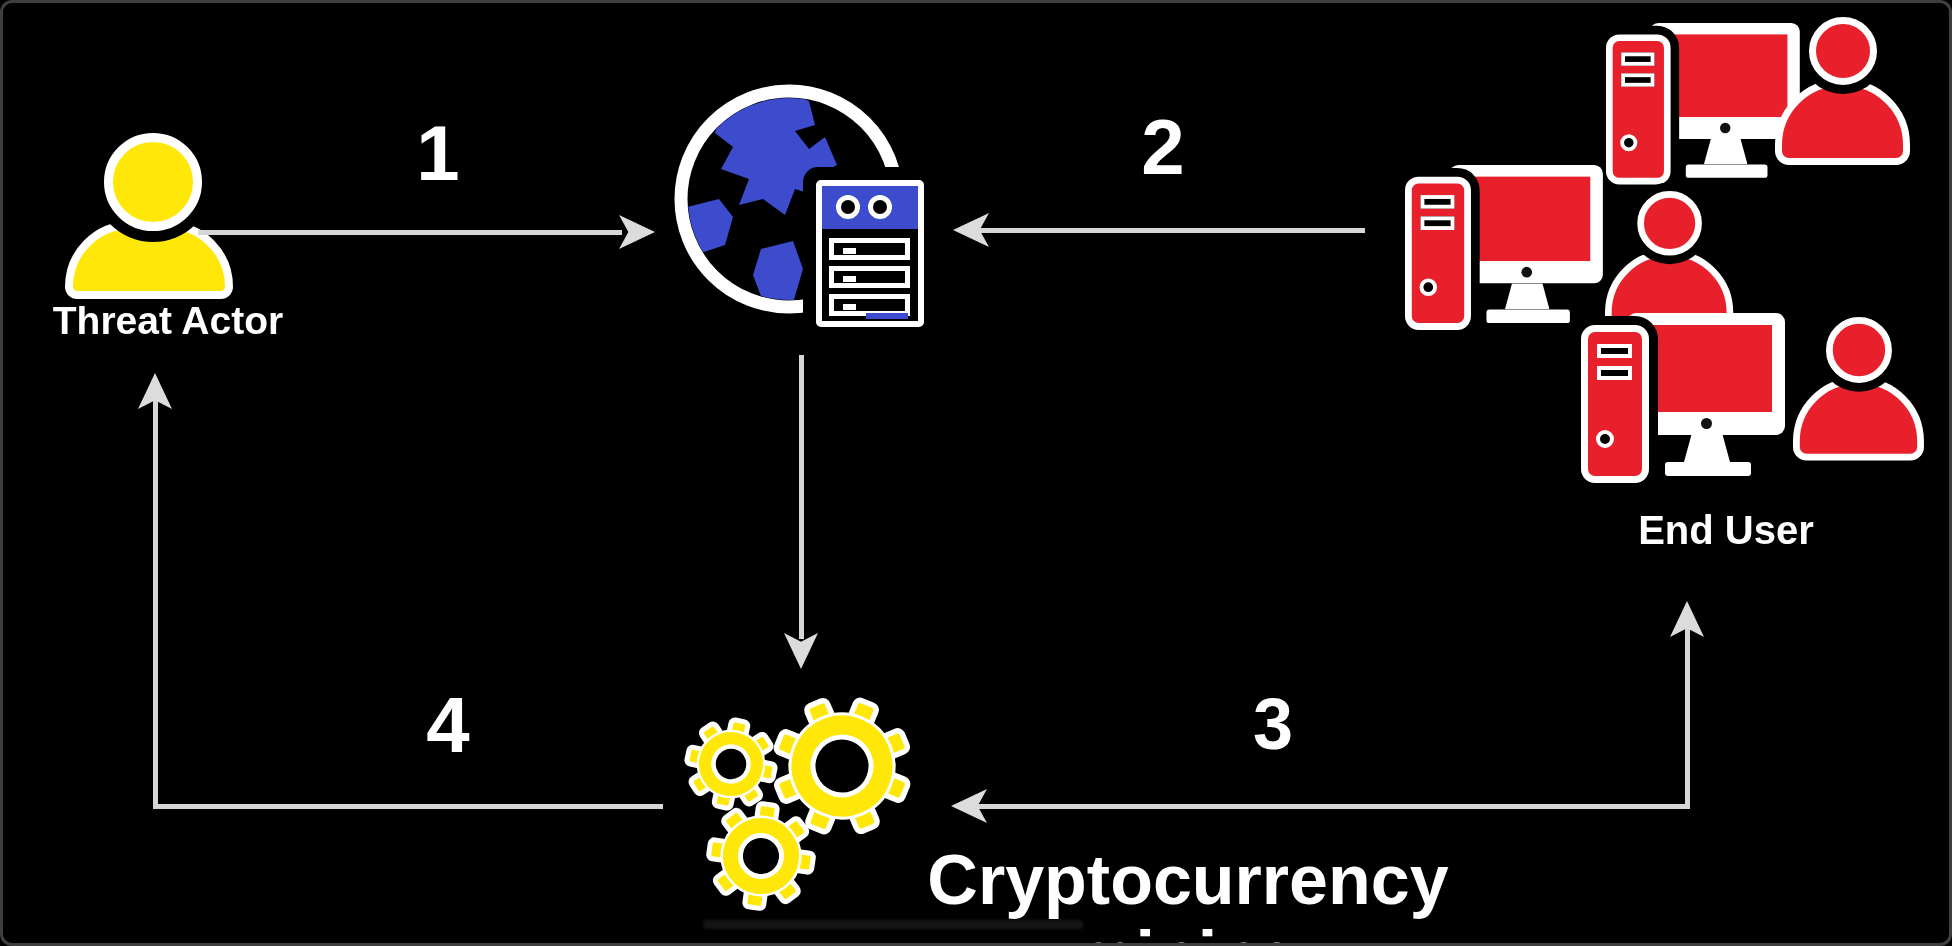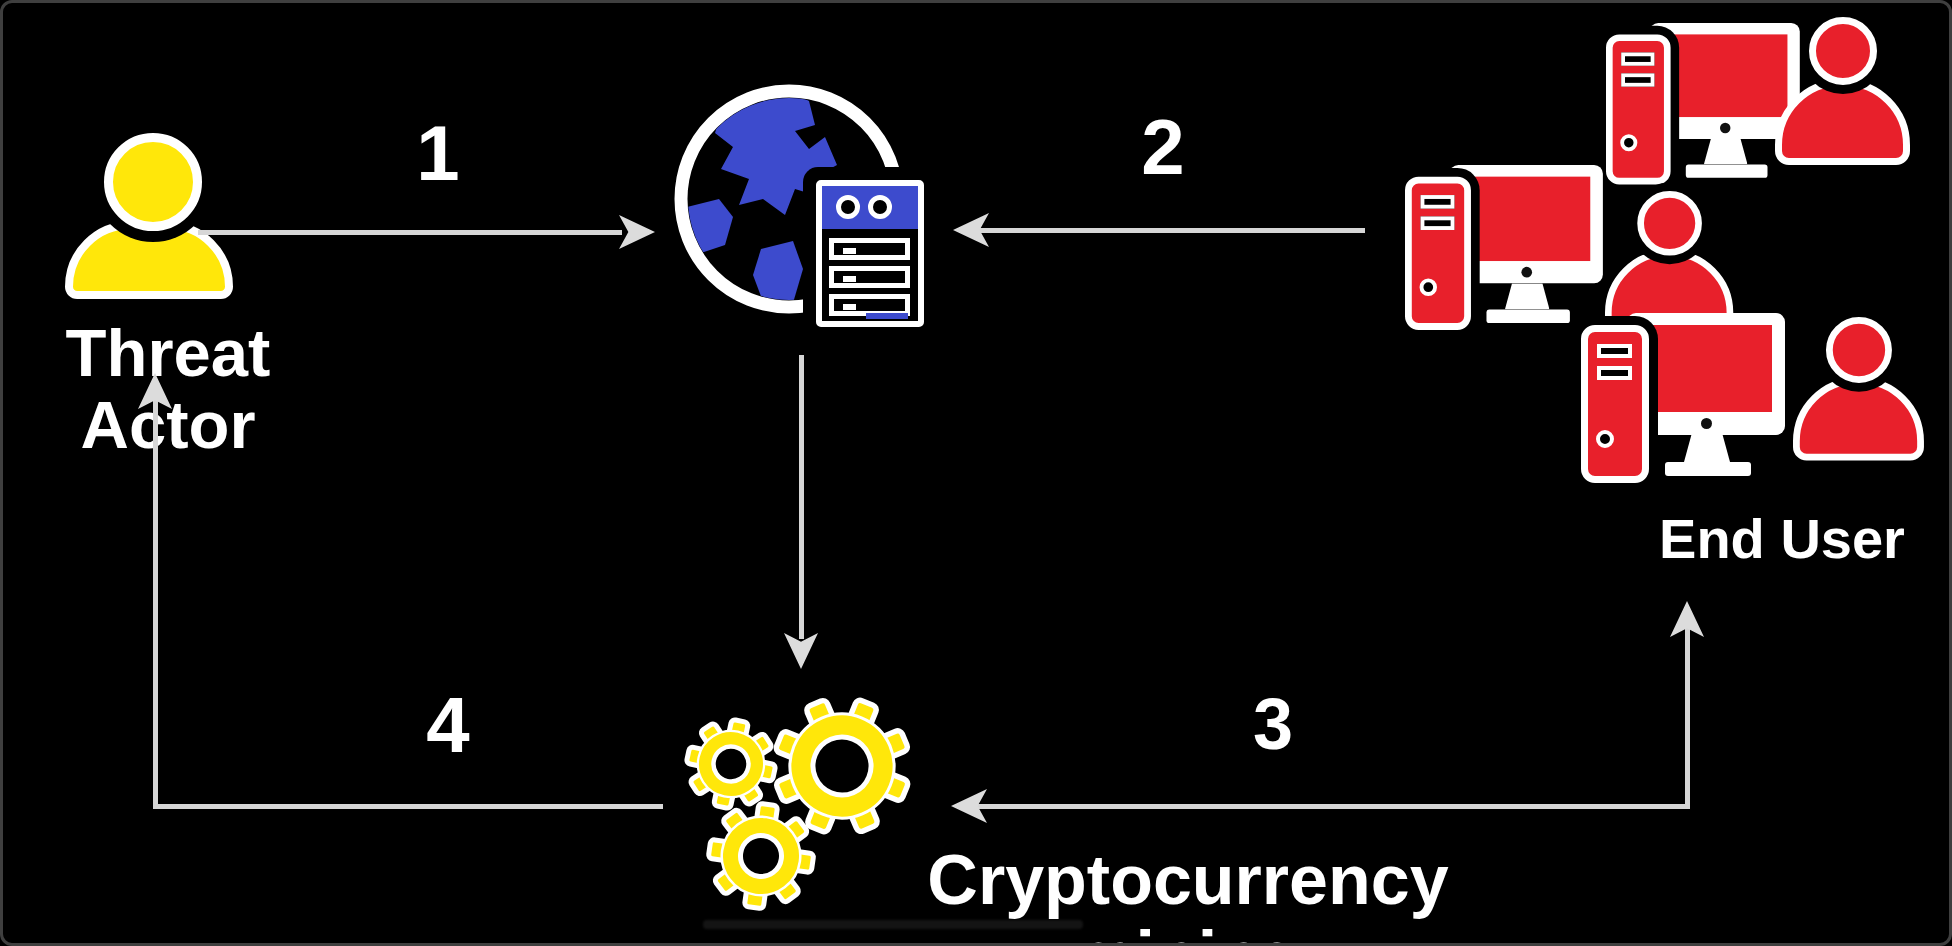--- a/index.html
+++ b/index.html
@@ -60,21 +60,21 @@
   .smudge{background:#141414;border-radius:4px;filter:blur(1px);}
   svg{position:absolute;overflow:visible;}
 </style>
 </head>
 <body>
 
 <div id="canvas">
 
   <div class="abs ta-body"></div>
   <div class="abs ta-head"></div>
-  <div class="abs lbl" style="left:0;top:297px;width:330px;font-size:67px;margin-top:17px;">Threat Actor</div>
+  <div class="abs lbl" style="left:0;top:297px;width:330px;font-size:39px;">Threat Actor</div>
 
   <div class="num abs" style="left:380px;top:110px;width:110px;">1</div>
   <div class="line" style="left:195px;top:227px;width:424px;height:5px;"></div>
   <div class="ah ah-right" style="left:616px;top:212px;width:36px;height:34px;"></div>
 
   <svg style="left:660px;top:70px;" width="256" height="260" viewBox="0 0 256 260">
     <defs>
         <clipPath id="gclip">
           <circle cx="126" cy="126" r="101"></circle>
         </clipPath>
@@ -158,21 +158,21 @@
         <div class="ts" style="top:12px;"></div>
         <div class="ts" style="top:34px;"></div>
         <div class="pw"></div>
       </div>
   </div>
   <div class="abs person" style="left:1790px;top:314px;transform:scale(0.97);">
     <div class="p-body"></div>
       <div class="p-head"></div>
   </div>
 
-  <div class="abs lbl" style="left:1624px;top:506px;width:310px;font-size:56px;">End User</div>
+  <div class="abs lbl" style="left:1568px;top:506px;width:310px;font-size:40px;">End User</div>
 
   <div class="num abs" style="left:1215px;top:684px;width:110px;font-size:72px;line-height:74px;">3</div>
   <div class="line" style="left:1682px;top:618px;width:5px;height:188px;"></div>
   <div class="ah ah-up" style="left:1667px;top:598px;width:34px;height:36px;"></div>
   <div class="line" style="left:972px;top:801px;width:712px;height:5px;"></div>
   <div class="ah ah-left" style="left:948px;top:786px;width:36px;height:34px;"></div>
 
   <div class="num abs" style="left:390px;top:682px;width:110px;">4</div>
   <div class="line" style="left:152px;top:801px;width:508px;height:5px;"></div>
   <div class="line" style="left:150px;top:392px;width:5px;height:414px;"></div>

